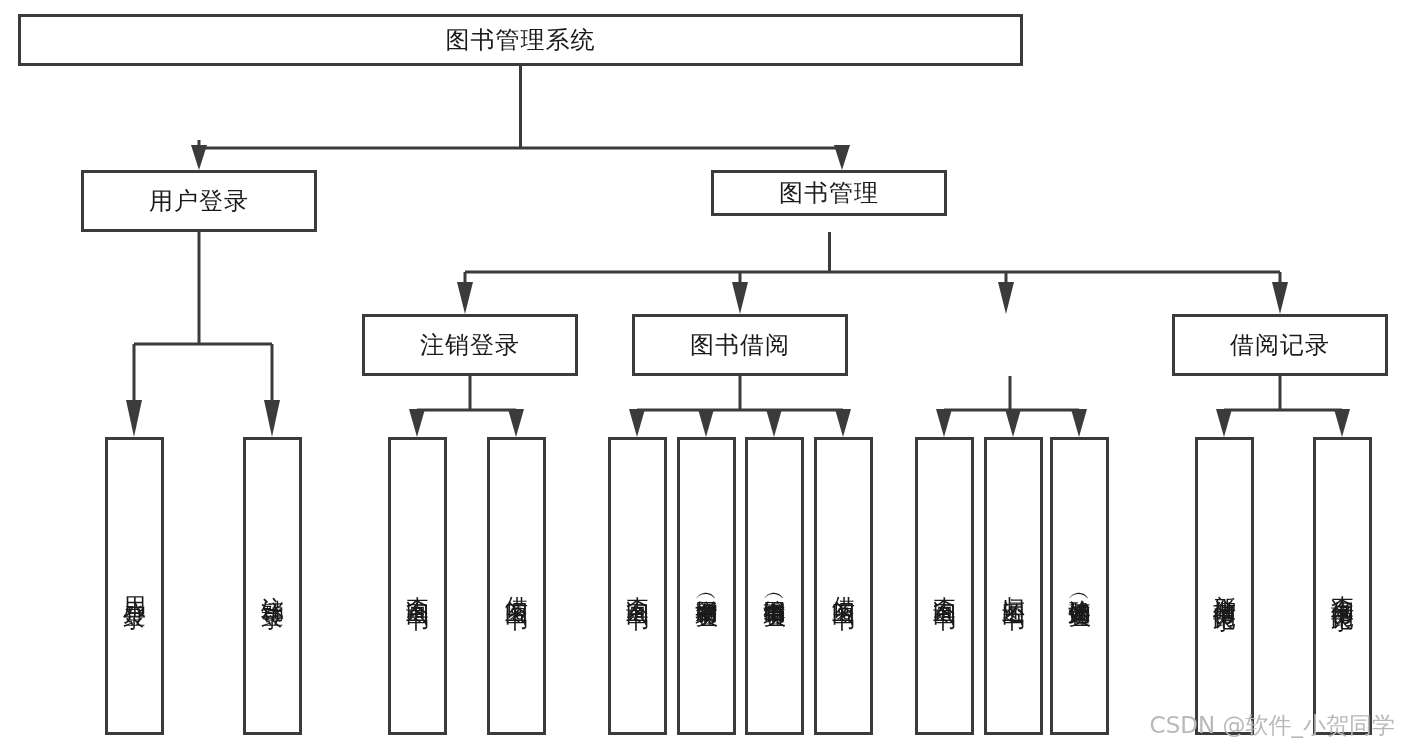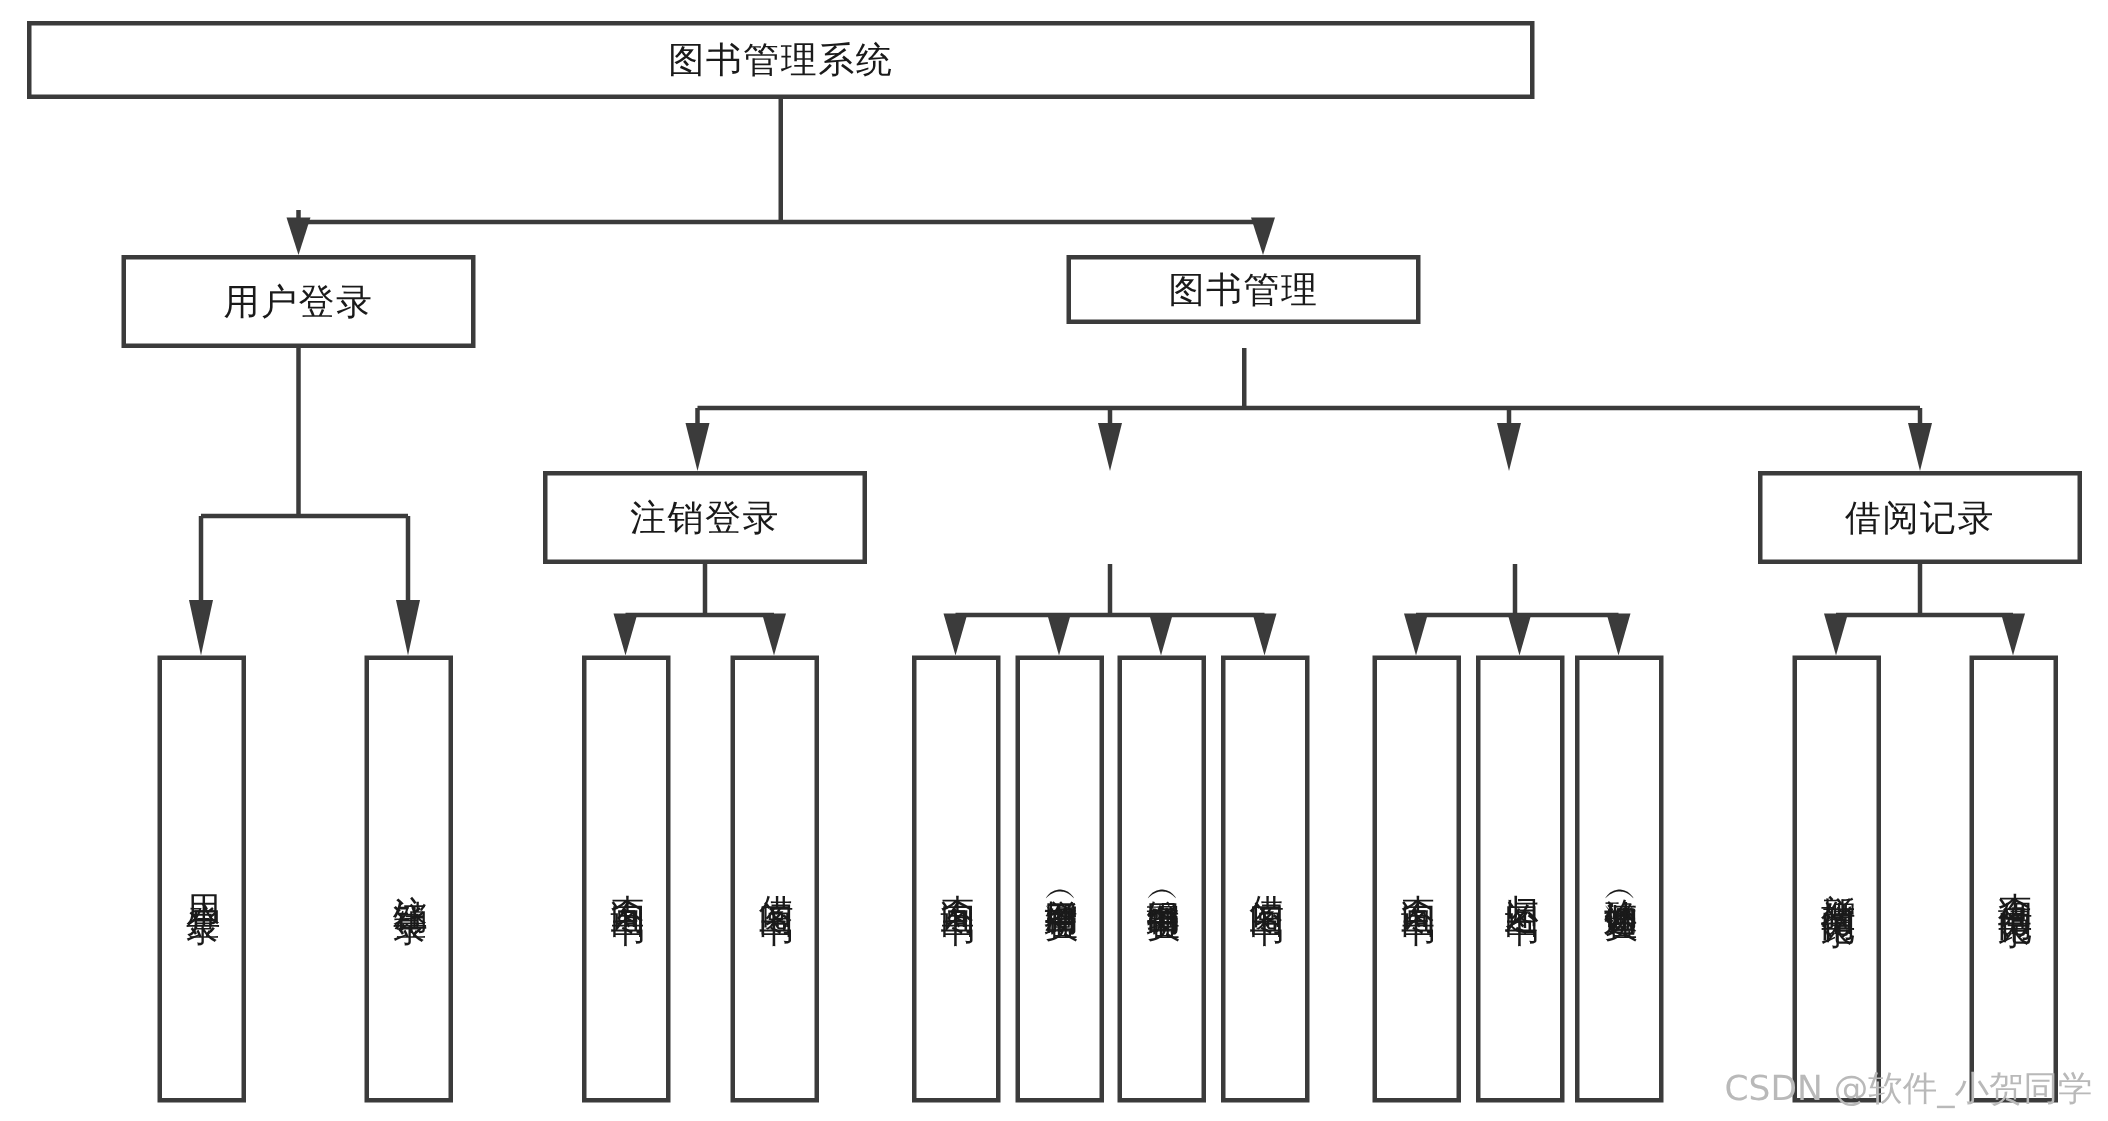--- a/index.html
+++ b/index.html
@@ -189,20 +189,25 @@
       <span class="hlabel-text">图书管理</span>
     </div>
   </div>
 
   <div class="node-box" style="left:362px; top:314px; width:216px; height:62px;">
     <div class="hlabel-wrap">
       <span class="hlabel-text">注销登录</span>
     </div>
   </div>
 
+  <div class="node-box" style="left:632px; top:314px; width:216px; height:62px;">
+    <div class="hlabel-wrap">
+      <span class="hlabel-text">图书借阅</span>
+    </div>
+  </div>
 
 
   <div class="node-box" style="left:1172px; top:314px; width:216px; height:62px;">
     <div class="hlabel-wrap">
       <span class="hlabel-text">借阅记录</span>
     </div>
   </div>
 
   <div class="node-box" style="left:105px; top:437px; width:59px; height:298px;">
     <div class="vlabel-wrap">

